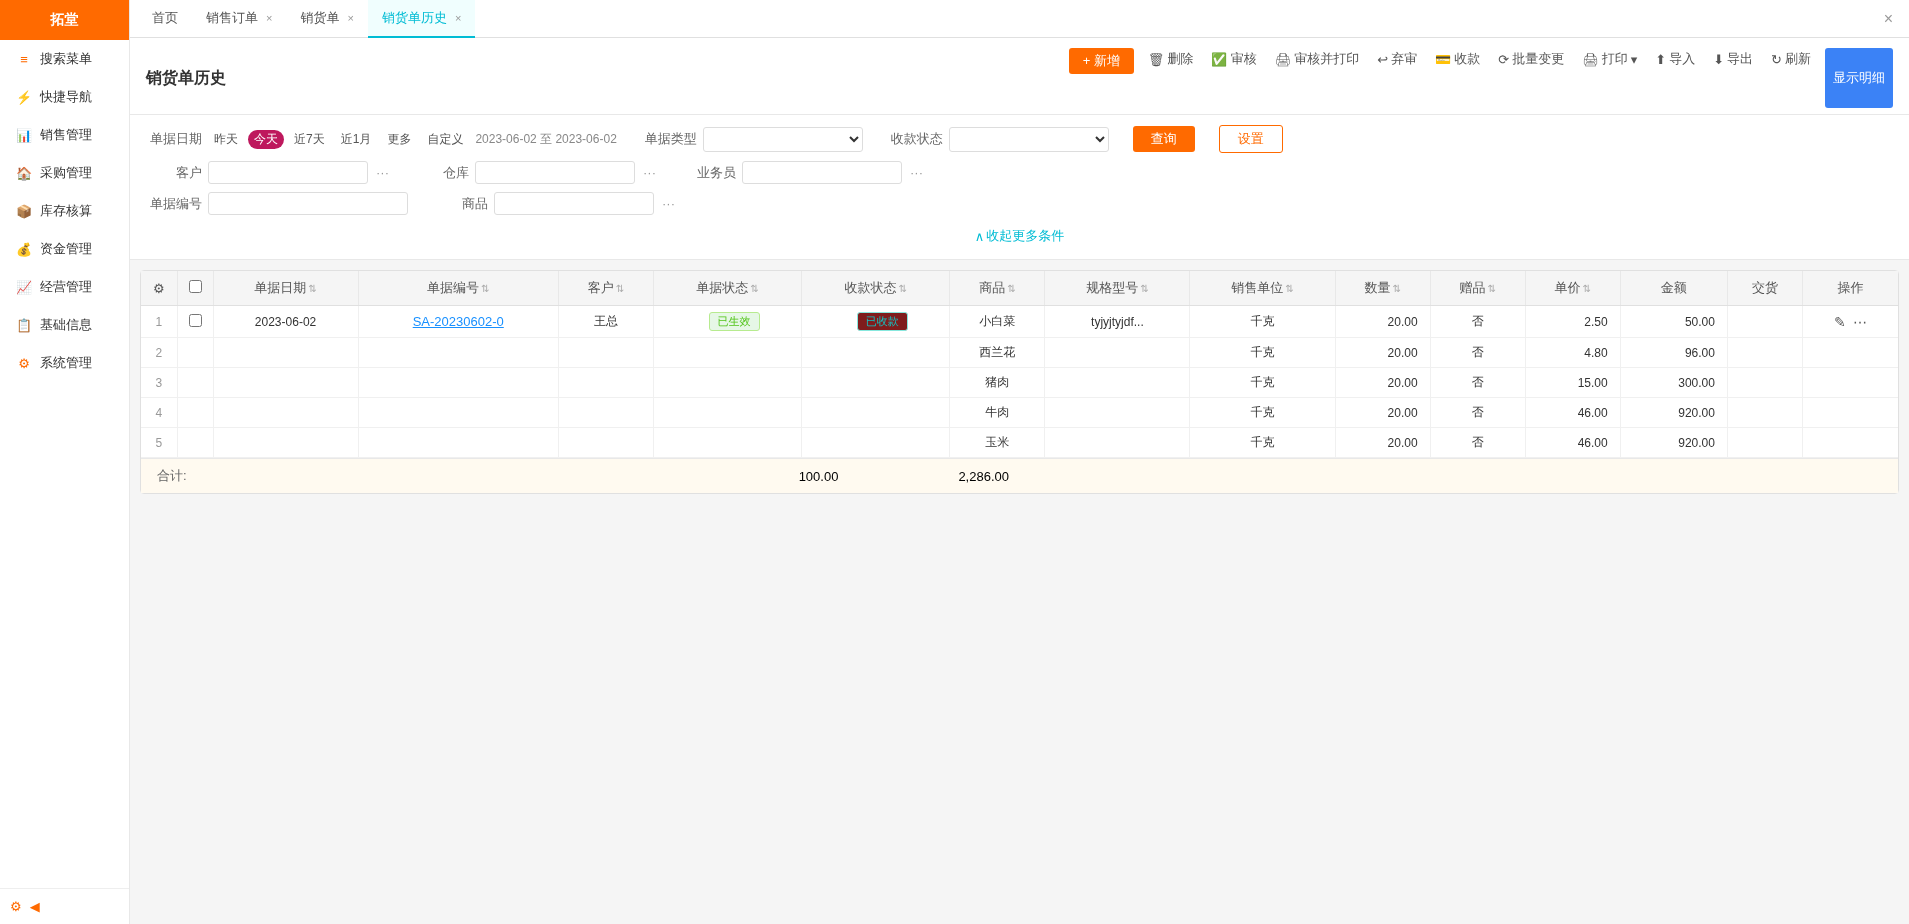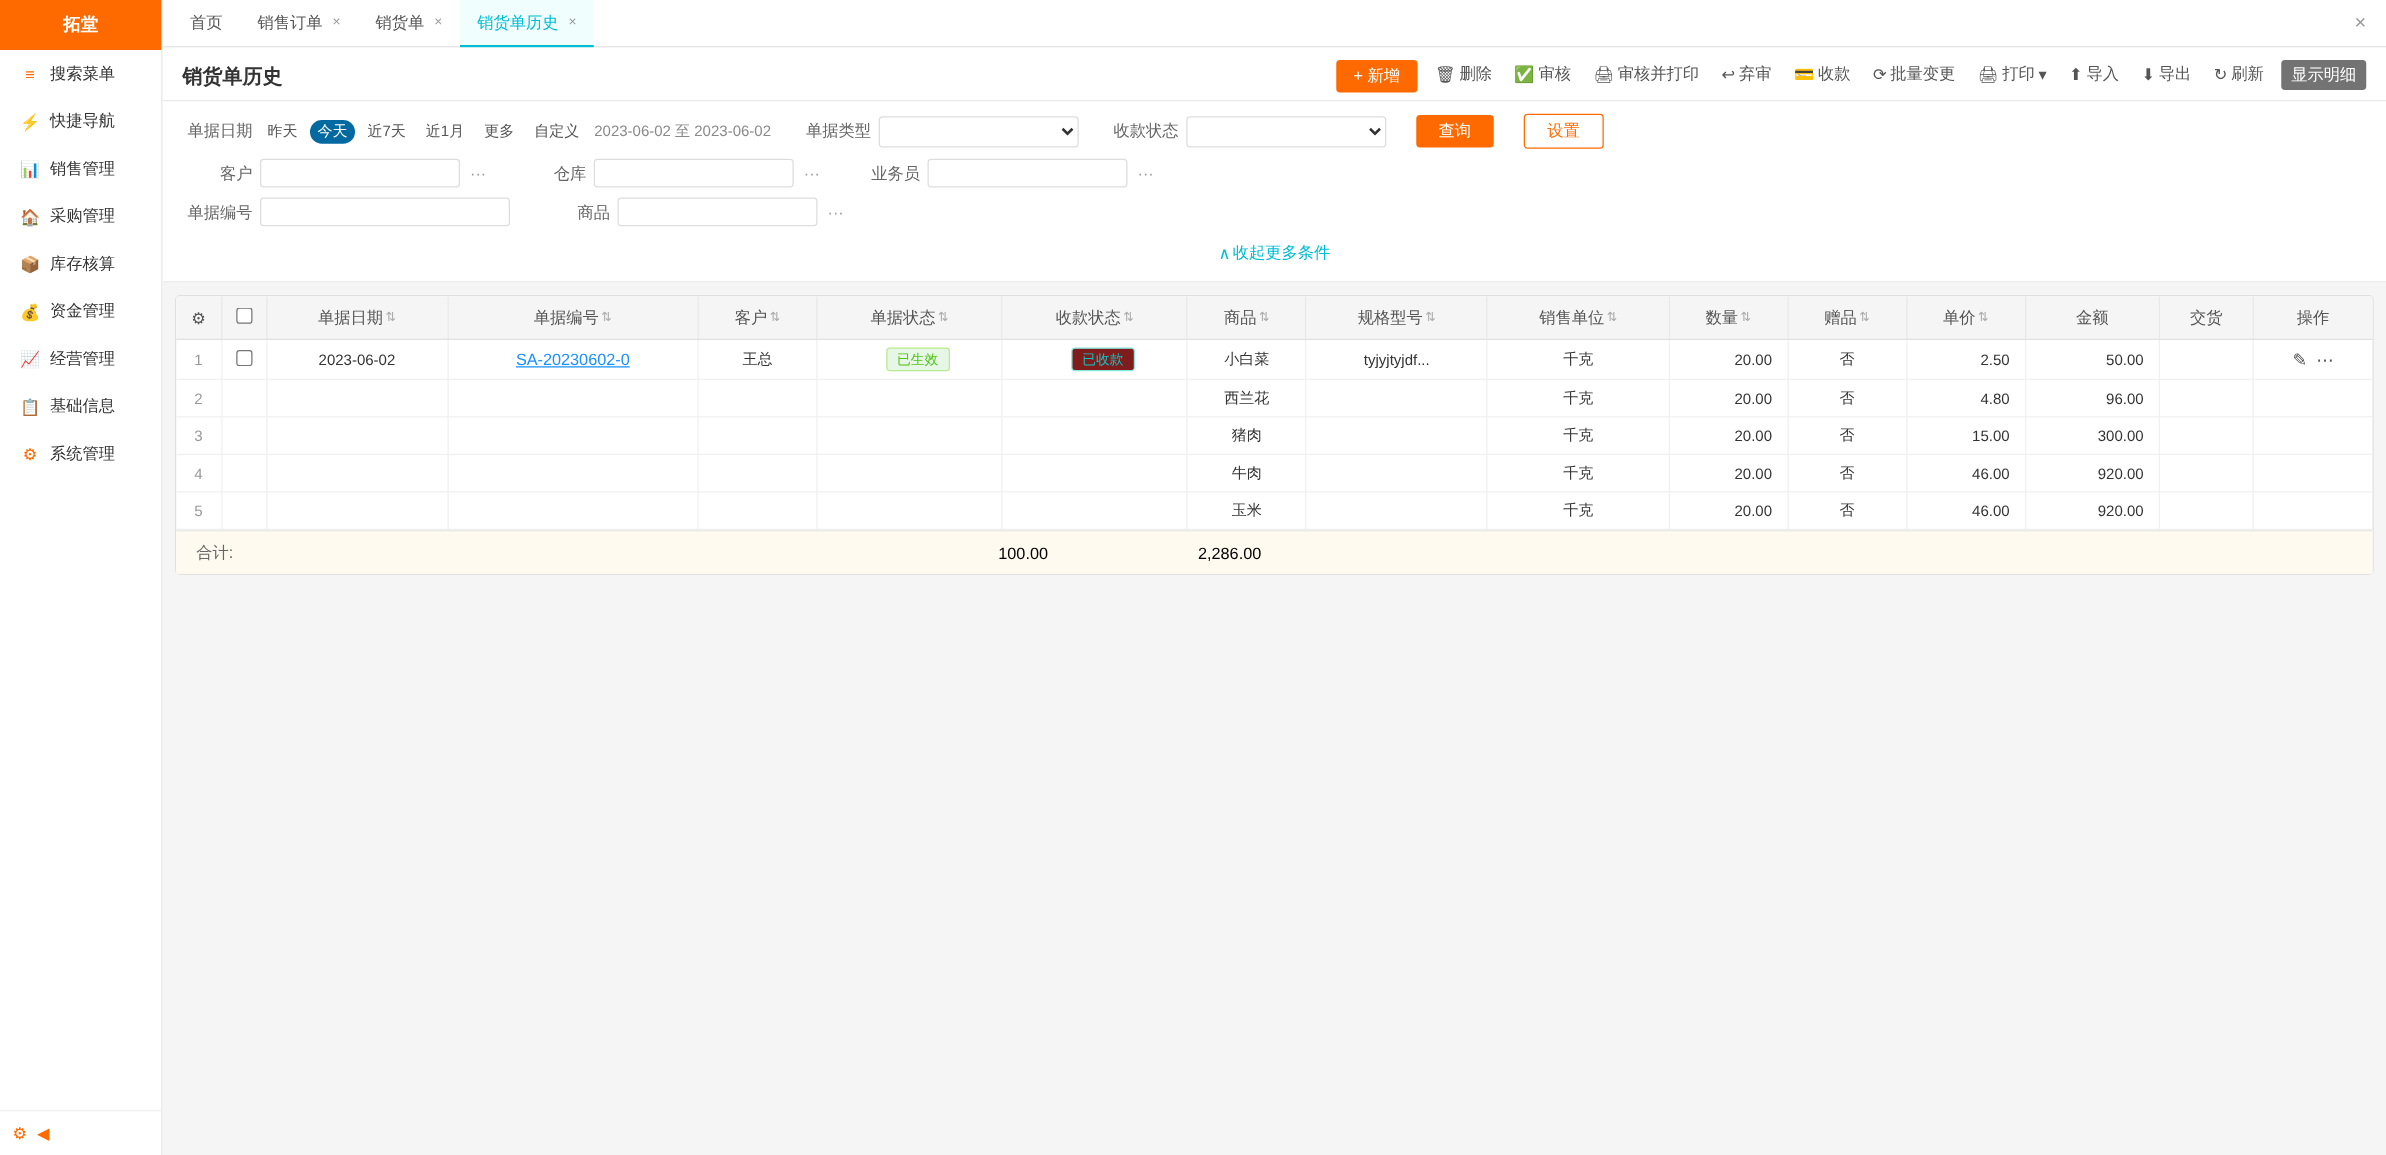--- a/index.html
+++ b/index.html
@@ -36,21 +36,21 @@
 
     
     .filter-area { background: #fff; padding: 10px 16px; border-bottom: 1px solid #e8e8e8; }
     .filter-row { display: flex; align-items: center; gap: 24px; margin-bottom: 8px; flex-wrap: wrap; }
     .filter-item { display: flex; align-items: center; gap: 6px; }
     .filter-label { color: #666; white-space: nowrap; min-width: 56px; text-align: right; }
     .filter-input { border: 1px solid #ddd; border-radius: 3px; padding: 3px 8px; width: 160px; color: #333; outline: none; }
     .filter-select { border: 1px solid #ddd; border-radius: 3px; padding: 3px 8px; width: 160px; color: #333; background: #fff; }
     .date-tag { display: flex; align-items: center; gap: 4px; }
     .date-tag-item { padding: 1px 6px; border-radius: 3px; cursor: pointer; color: #555; font-size: 12px; }
-    .date-tag-item.active { background: #0369a1; color: #fff; border-radius: 10px; }
+    .date-tag-item.active { background: #be185d; color: #fff; border-radius: 10px; }
     .date-text { font-size: 12px; color: #888; }
     .ellipsis-btn { color: #999; cursor: pointer; margin-left: 2px; }
     .collapse-btn { color: #00bcd4; cursor: pointer; font-size: 12px; display: flex; align-items: center; gap: 2px; }
 
     
     .table-wrap { background: #fff; margin: 10px; border-radius: 4px; border: 1px solid #e0e0e0; }
     table { width: 100%; border-collapse: collapse; }
     thead tr { background: #f5f5f5; }
     th { padding: 8px 6px; text-align: center; color: #555; font-weight: normal; border-bottom: 1px solid #e0e0e0; border-right: 1px solid #e8e8e8; white-space: nowrap; font-size: 12px; }
     th:last-child { border-right: none; }
@@ -200,21 +200,21 @@
           <span>导入</span>
         </div>
         <div class="toolbar-btn">
           <span>⬇</span>
           <span>导出</span>
         </div>
         <div class="toolbar-btn">
           <span>↻</span>
           <span>刷新</span>
         </div>
-        <div class="toolbar-btn" style="background:#737373;color:#fff;padding:3px 8px;border-radius:3px;">
+        <div class="toolbar-btn" style="background:#3b82f6;color:#fff;padding:21px 8px;border-radius:3px;">
           <span>显示明细</span>
         </div>
       </div>
     </div>
 
     <div class="filter-area">
       <div class="filter-row">
 
         <div class="filter-item">
           <span class="filter-label">单据日期</span>

